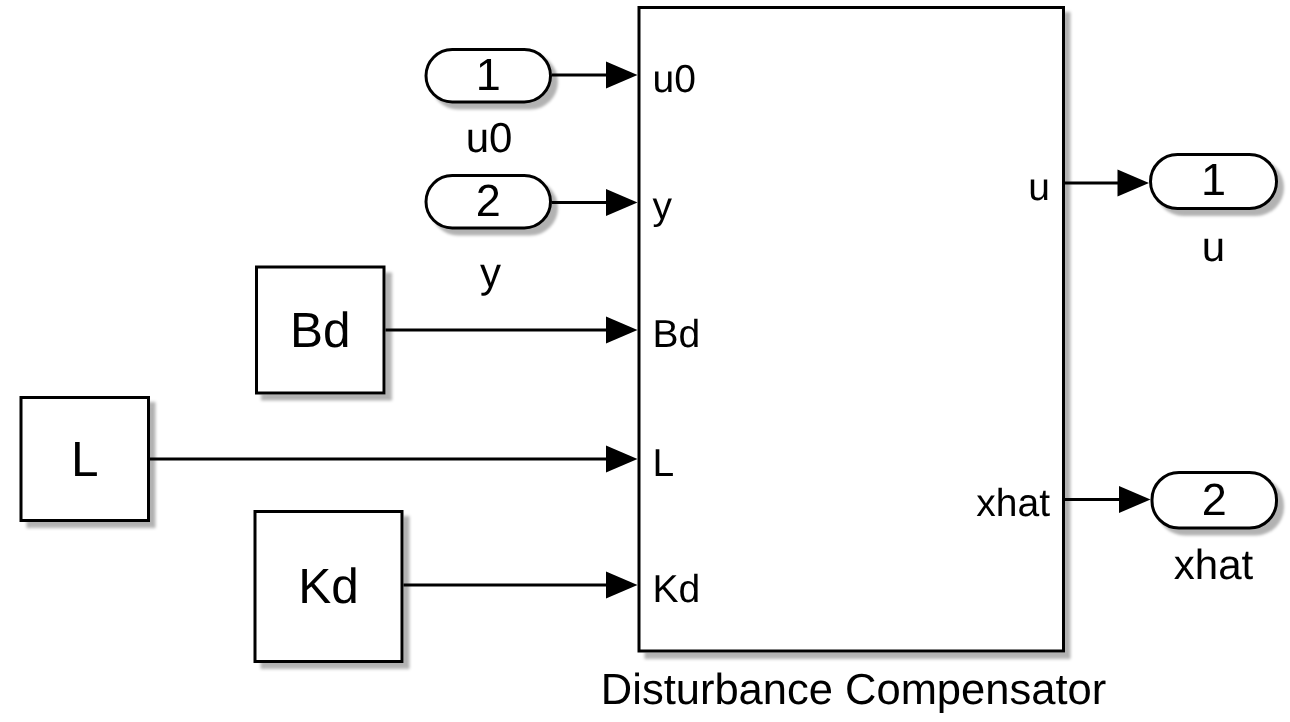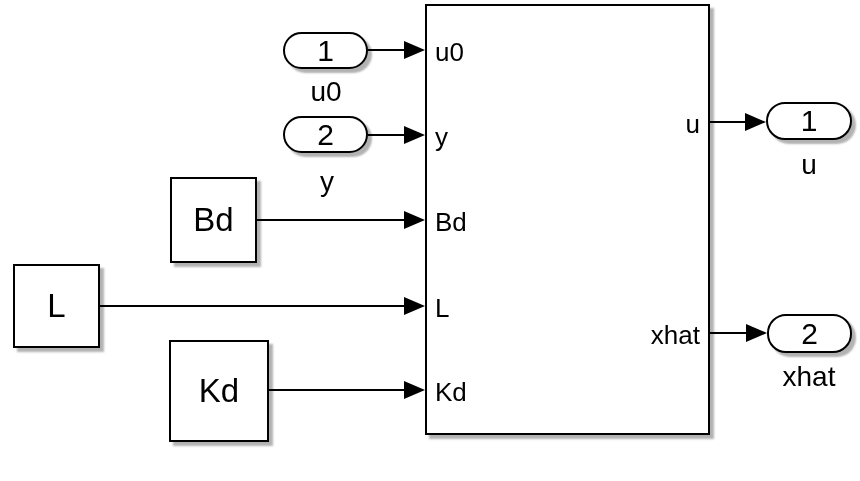--- a/index.html
+++ b/index.html
@@ -80,20 +80,21 @@
 
   <div class="subsystem">
     <span class="portlabel" style="left:8px; top:46px">u0</span>
     <span class="portlabel" style="left:8px; top:131px">y</span>
     <span class="portlabel" style="left:8px; top:216px">Bd</span>
     <span class="portlabel" style="left:8px; top:302px">L</span>
     <span class="portlabel" style="left:8px; top:386px">Kd</span>
     <span class="portlabel right" style="right:8px; top:118px">u</span>
     <span class="portlabel right" style="right:8px; top:329px">xhat</span>
   </div>
+  <span class="sys-name" style="left:569px; top:446px">Disturbance Compensator</span>
 
   <div class="blk stadium" style="left:283px; top:32px; width:85px; height:37px">
     <span>1</span>
   </div>
   <span class="name-label" style="left:326px; top:78px">u0</span>
 
   <div class="blk stadium" style="left:283px; top:116px; width:85px; height:37px">
     <span>2</span>
   </div>
   <span class="name-label" style="left:327px; top:168px">y</span>

